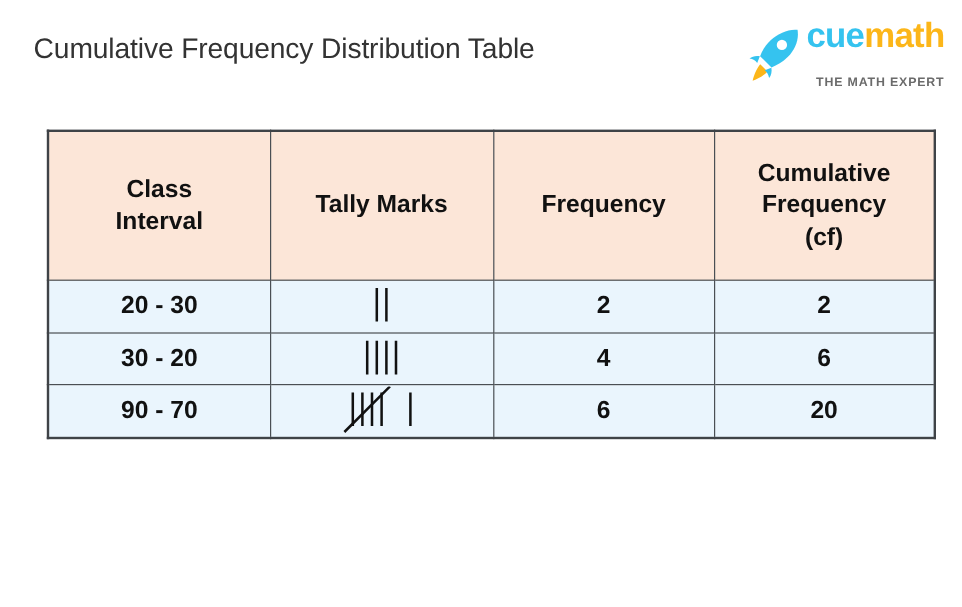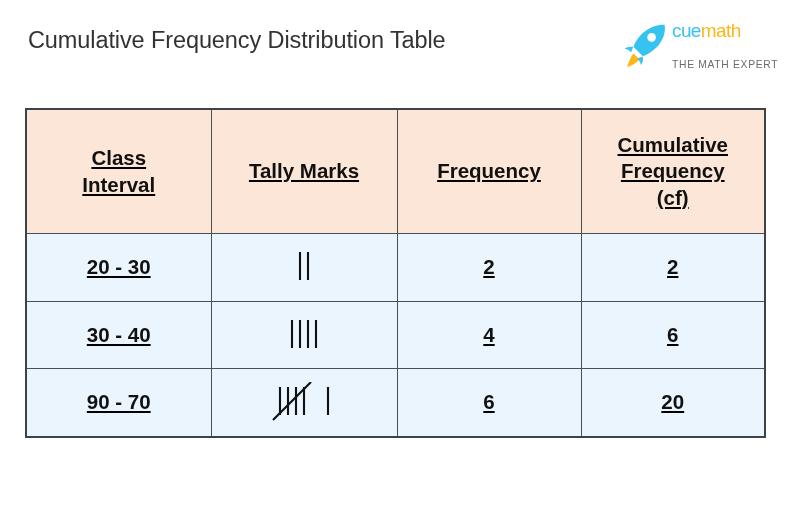--- a/index.html
+++ b/index.html
@@ -50,43 +50,43 @@
     flex: 0 0 auto;
     margin-right: 4px;
   }
   .brand-text {
     display: flex;
     flex-direction: column;
     justify-content: center;
     line-height: 1;
   }
   .brand-word {
-    font-size: 19px;
-    font-weight: 400;
+    font-size: 29px;
+    font-weight: 700;
     letter-spacing: -0.6px;
     white-space: nowrap;
   }
   .brand-cue { color: #35c3ef; }
   .brand-math { color: #fcb619; }
   .brand-tagline {
     font-size: 10.3px;
-    font-weight: 400;
+    font-weight: 700;
     letter-spacing: 0.7px;
     color: #6b6b6b;
     margin-top: 20px;
     white-space: nowrap;
+    text-align: right;
   }
 
   
   .table-wrap {
     position: absolute;
-    left: 25px;
+    left: 39px;
     top: 108px;
     width: 609px;
-    text-decoration: underline;
   }
   table.freq-table {
     border-collapse: collapse;
     table-layout: fixed;
     width: 739px;
     border: 2px solid #3f4347;
   }
   table.freq-table col.c-interval { width: 185px; }
   table.freq-table col.c-tally    { width: 186px; }
   table.freq-table col.c-freq     { width: 184px; }
@@ -105,21 +105,21 @@
     font-size: 20.5px;
     font-weight: 700;
     line-height: 1.28;
     padding: 2px 6px;
   }
   table.freq-table tbody td {
     background: #eaf5fd;
     height: 42.5px;
     font-size: 20.5px;
     font-weight: 700;
-    padding: 12px;
+    padding: 0;
   }
   td.tally-cell {
     padding: 0;
   }
   .tally-box {
     display: flex;
     align-items: center;
     justify-content: center;
     height: 42px;
   }
@@ -185,21 +185,21 @@
               <svg class="tally-svg" width="36" height="40" viewBox="0 0 36 40">
                 <line x1="14" y1="5" x2="14" y2="33" stroke="#111" stroke-width="2.1" stroke-linecap="butt"></line>
                 <line x1="22" y1="5" x2="22" y2="33" stroke="#111" stroke-width="2.1" stroke-linecap="butt"></line>
               </svg>
             </div>
      </td>
           <td>2</td>
           <td>2</td>
         </tr>
         <tr>
-          <td>30 - 40</td>
+          <td>30 - 20</td>
           <td class="tally-cell">
        <div class="tally-box">
               <svg class="tally-svg" width="52" height="40" viewBox="0 0 52 40">
                 <line x1="14" y1="5" x2="14" y2="33" stroke="#111" stroke-width="2.1" stroke-linecap="butt"></line>
                 <line x1="22" y1="5" x2="22" y2="33" stroke="#111" stroke-width="2.1" stroke-linecap="butt"></line>
                 <line x1="30" y1="5" x2="30" y2="33" stroke="#111" stroke-width="2.1" stroke-linecap="butt"></line>
                 <line x1="38" y1="5" x2="38" y2="33" stroke="#111" stroke-width="2.1" stroke-linecap="butt"></line>
               </svg>
             </div>
      </td>

